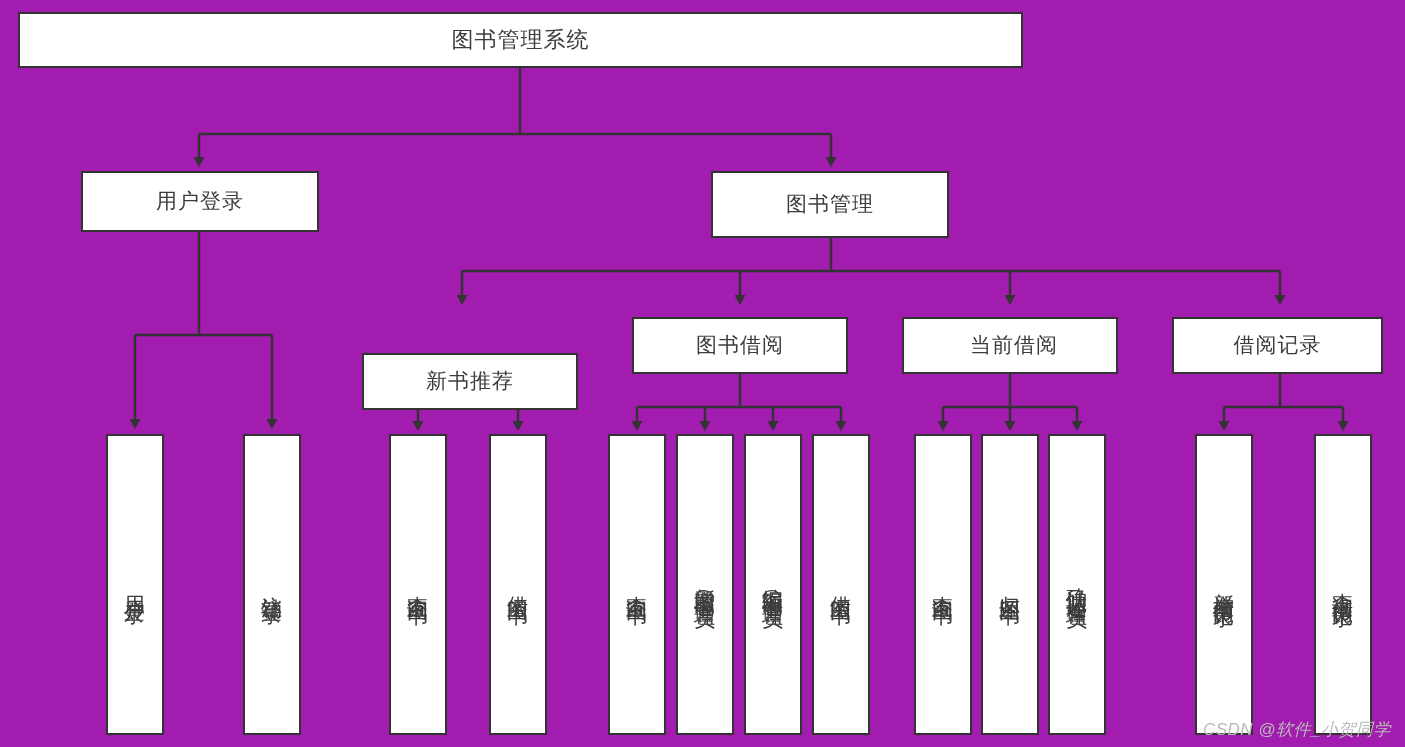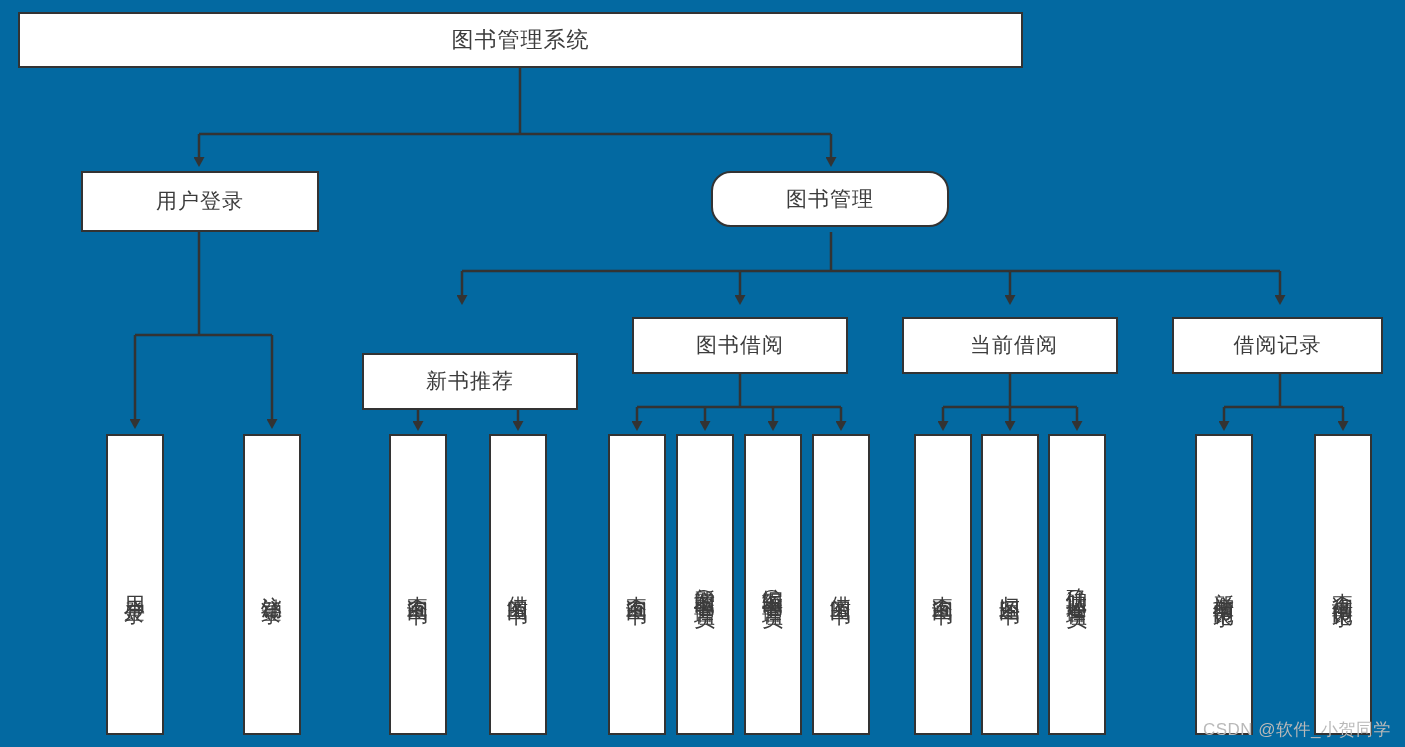--- a/index.html
+++ b/index.html
@@ -8,21 +8,21 @@
     padding: 0;
     background: #ffffff;
   }
   body {
     font-family: "Liberation Sans", "DejaVu Sans", sans-serif;
   }
   #canvas {
     position: relative;
     width: 1405px;
     height: 747px;
-    background: #0369a1;
+    background: #a21caf;
     overflow: hidden;
   }
   svg.edges {
     position: absolute;
     left: 0;
     top: 0;
     width: 1405px;
     height: 747px;
     pointer-events: none;
   }
@@ -58,20 +58,21 @@
   }
   .node.root .label { font-size: 22px; }
   .watermark {
     position: absolute;
     right: 14px;
     bottom: 6px;
     font-size: 17px;
     color: #b9b9b9;
     letter-spacing: 0.5px;
     white-space: nowrap;
+    font-style: italic;
   }
 </style>
 </head>
 <body>
 
 <div id="canvas">
 
   <svg class="edges" viewBox="0 0 1405 747">
     <defs>
       <marker id="arrow" markerWidth="10" markerHeight="11" refX="1" refY="5.5" orient="auto" markerUnits="userSpaceOnUse">
@@ -122,21 +123,21 @@
     </g>
   </svg>
 
   <div class="node root" style="left:18px; top:12px; width:1005px; height:56px;">
     <span class="label">图书管理系统</span>
   </div>
 
   <div class="node" style="left:81px; top:171px; width:238px; height:61px;">
     <span class="label">用户登录</span>
   </div>
-  <div class="node" style="left:711px; top:171px; width:238px; height:56px;border-radius:20px;">
+  <div class="node" style="left:711px; top:171px; width:238px; height:67px;">
     <span class="label">图书管理</span>
   </div>
 
   <div class="node" style="left:362px; top:317px; width:216px; height:57px;margin-top:36px;">
     <span class="label">新书推荐</span>
   </div>
   <div class="node" style="left:632px; top:317px; width:216px; height:57px;">
     <span class="label">图书借阅</span>
   </div>
   <div class="node" style="left:902px; top:317px; width:216px; height:57px;padding-left:8px;">

